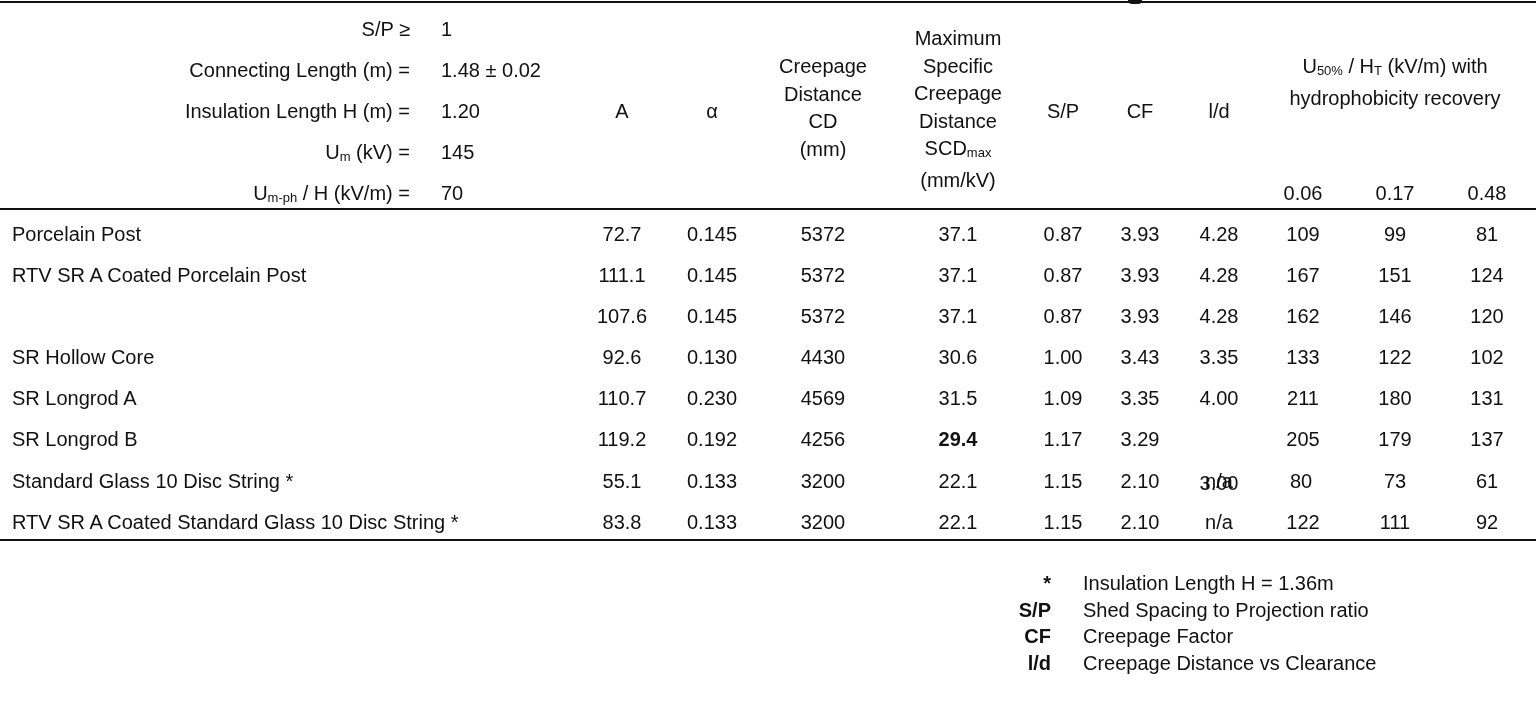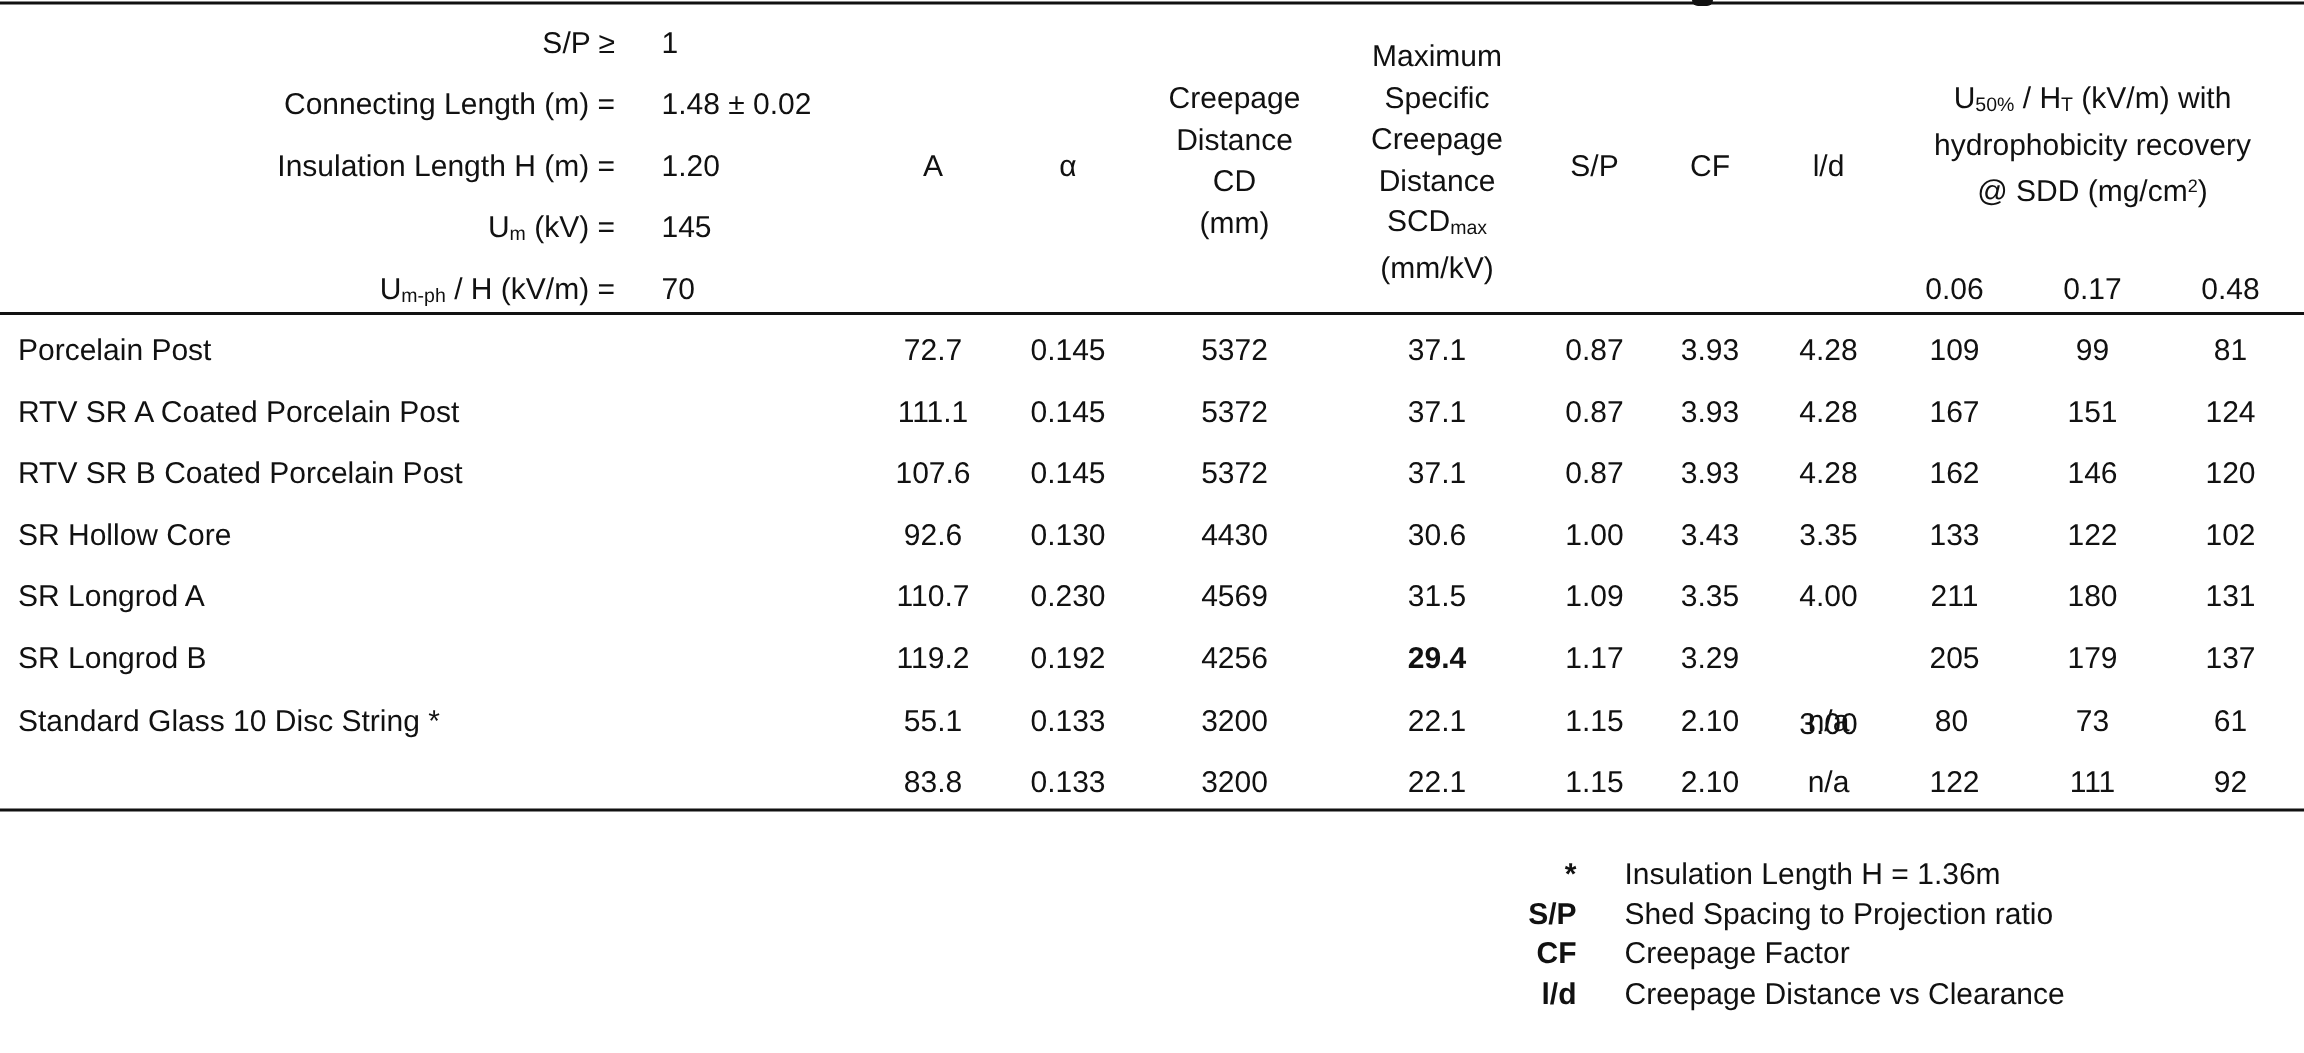--- a/index.html
+++ b/index.html
@@ -76,21 +76,20 @@
   <div>(mm/kV)</div>
 </div>
 
 <div class="hcol" style="left:1063px; top:98px">S/P</div>
 <div class="hcol" style="left:1140px; top:98px">CF</div>
 <div class="hcol" style="left:1219px; top:98px">l/d</div>
 
 <div class="hcol" style="left:1395px; top:53px">
   <div><span>U</span><span class="sub">50%</span><span> / H</span><span class="sub">T</span><span> (kV/m) with</span></div>
   <div>hydrophobicity recovery</div>
-  <div><span>@ SDD (mg/cm</span><sup>2</sup><span>)</span></div>
 </div>
 
 <div class="hcol" style="left:1303px; top:180px">0.06</div>
 <div class="hcol" style="left:1395px; top:180px">0.17</div>
 <div class="hcol" style="left:1487px; top:180px">0.48</div>
 
 <div id="rows">
     <div class="row" style="top: 224px;">
       <div class="cell name">Porcelain Post</div>
       <div class="cell num" style="left: 622px;">72.7</div>
@@ -111,21 +110,20 @@
       <div class="cell num" style="left: 823px;">5372</div>
       <div class="cell num" style="left: 958px;">37.1</div>
       <div class="cell num" style="left: 1063px;">0.87</div>
       <div class="cell num" style="left: 1140px;">3.93</div>
       <div class="cell num" style="left: 1219px;">4.28</div>
       <div class="cell num" style="left: 1303px;">167</div>
       <div class="cell num" style="left: 1395px;">151</div>
       <div class="cell num" style="left: 1487px;">124</div>
     </div>
     <div class="row" style="top: 306px;">
-      <div class="cell name">RTV SR B Coated Porcelain Post</div>
       <div class="cell num" style="left: 622px; text-align: right;">107.6</div>
       <div class="cell num" style="left: 712px;">0.145</div>
       <div class="cell num" style="left: 823px;">5372</div>
       <div class="cell num" style="left: 958px;">37.1</div>
       <div class="cell num" style="left: 1063px;">0.87</div>
       <div class="cell num" style="left: 1140px;">3.93</div>
       <div class="cell num" style="left: 1219px;">4.28</div>
       <div class="cell num" style="left: 1303px;">162</div>
       <div class="cell num" style="left: 1395px;">146</div>
       <div class="cell num" style="left: 1487px;">120</div>
@@ -176,20 +174,21 @@
       <div class="cell num" style="left: 823px;">3200</div>
       <div class="cell num" style="left: 958px;">22.1</div>
       <div class="cell num" style="left: 1063px;">1.15</div>
       <div class="cell num" style="left: 1140px;">2.10</div>
       <div class="cell num" style="left: 1219px;">n/a</div>
       <div class="cell num" style="left: 1301px; text-align: center;">80</div>
       <div class="cell num" style="left: 1395px;">73</div>
       <div class="cell num" style="left: 1487px;">61</div>
     </div>
     <div class="row" style="top: 512px;">
+      <div class="cell name">RTV SR A Coated Standard Glass 10 Disc String *</div>
       <div class="cell num" style="left: 622px;">83.8</div>
       <div class="cell num" style="left: 712px;">0.133</div>
       <div class="cell num" style="left: 823px;">3200</div>
       <div class="cell num" style="left: 958px;">22.1</div>
       <div class="cell num" style="left: 1063px;">1.15</div>
       <div class="cell num" style="left: 1140px;">2.10</div>
       <div class="cell num" style="left: 1219px;">n/a</div>
       <div class="cell num" style="left: 1303px;">122</div>
       <div class="cell num" style="left: 1395px;">111</div>
       <div class="cell num" style="left: 1487px;">92</div>

